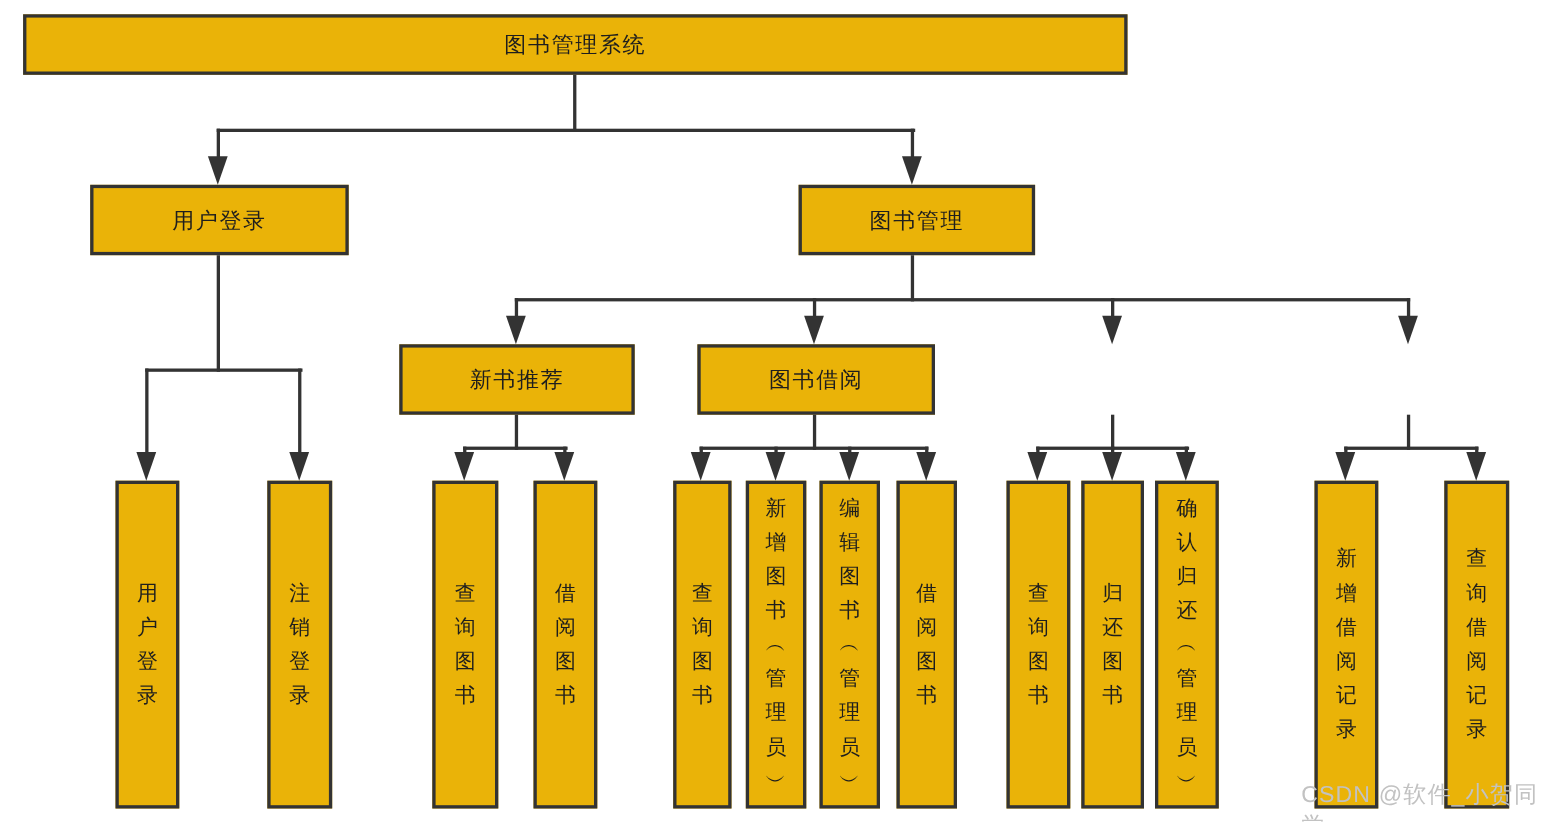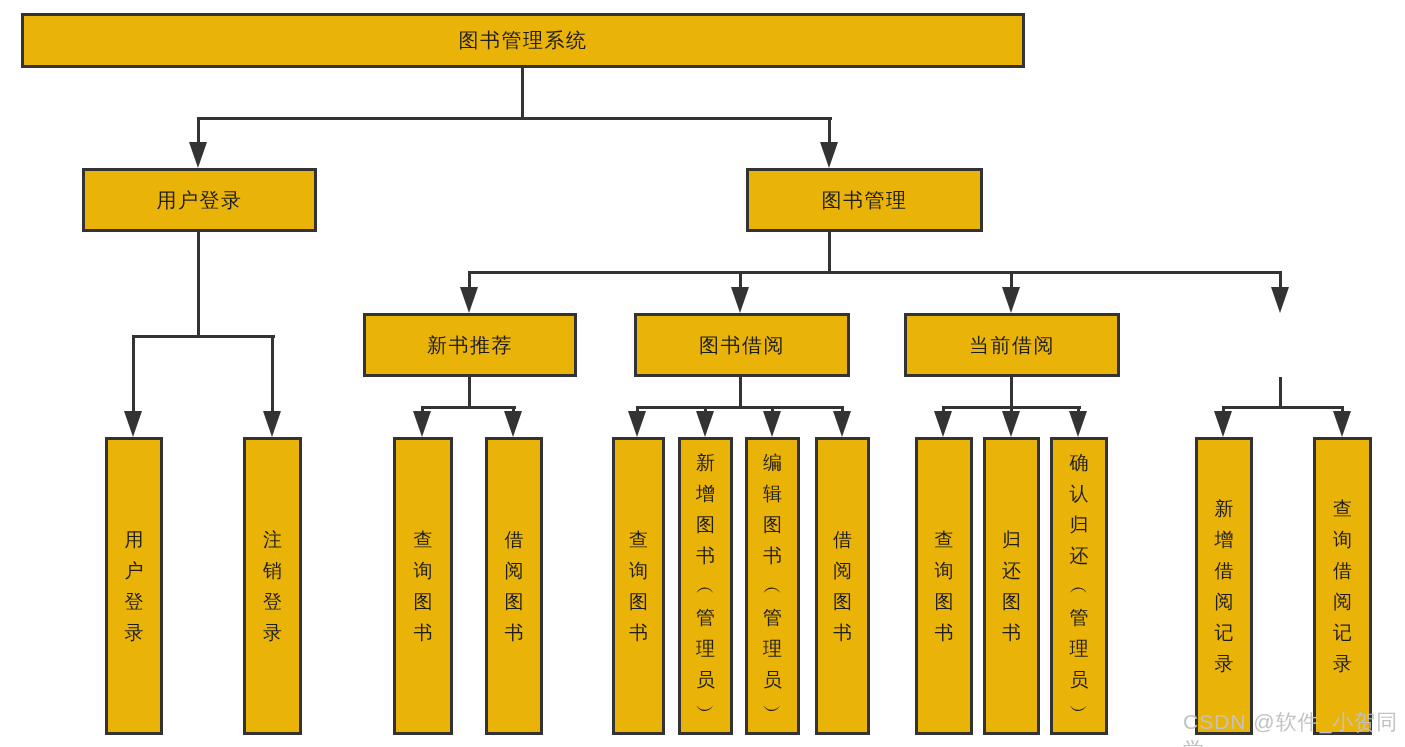--- a/index.html
+++ b/index.html
@@ -34,32 +34,29 @@
 
 <div class="stage" style="--line: #333333; --text: #1e1e1e; --wm: #c2c2c2; --bg: #ffffff;">
 
   <div class="node node-h" style="left:21px; top:13px; width:1004px; height:55px;">
     <span>图书管理系统</span>
   </div>
 
   <div class="node node-h" style="left:82px; top:168px; width:235px; height:64px;text-align:center;">
     <span>用户登录</span>
   </div>
-  <div class="node node-h" style="left:746px; top:168px; width:237px; height:64px;">
+  <div class="node node-h" style="left:726px; top:168px; width:215px; height:64px;">
     <span>图书管理</span>
   </div>
 
   <div class="node node-h" style="left:363px; top:313px; width:214px; height:64px;">
     <span>新书推荐</span>
   </div>
   <div class="node node-h" style="left:634px; top:313px; width:216px; height:64px;">
     <span>图书借阅</span>
-  </div>
-  <div class="node node-h" style="left:904px; top:313px; width:216px; height:64px;">
-    <span>当前借阅</span>
   </div>
 
   <div class="node leaf" style="left:105px; top:437px; width:58px; height:298px;">
     <span>用
 户
 登
 录</span>
   </div>
   <div class="node leaf" style="left:243px; top:437px; width:59px; height:298px;">
     <span>注

